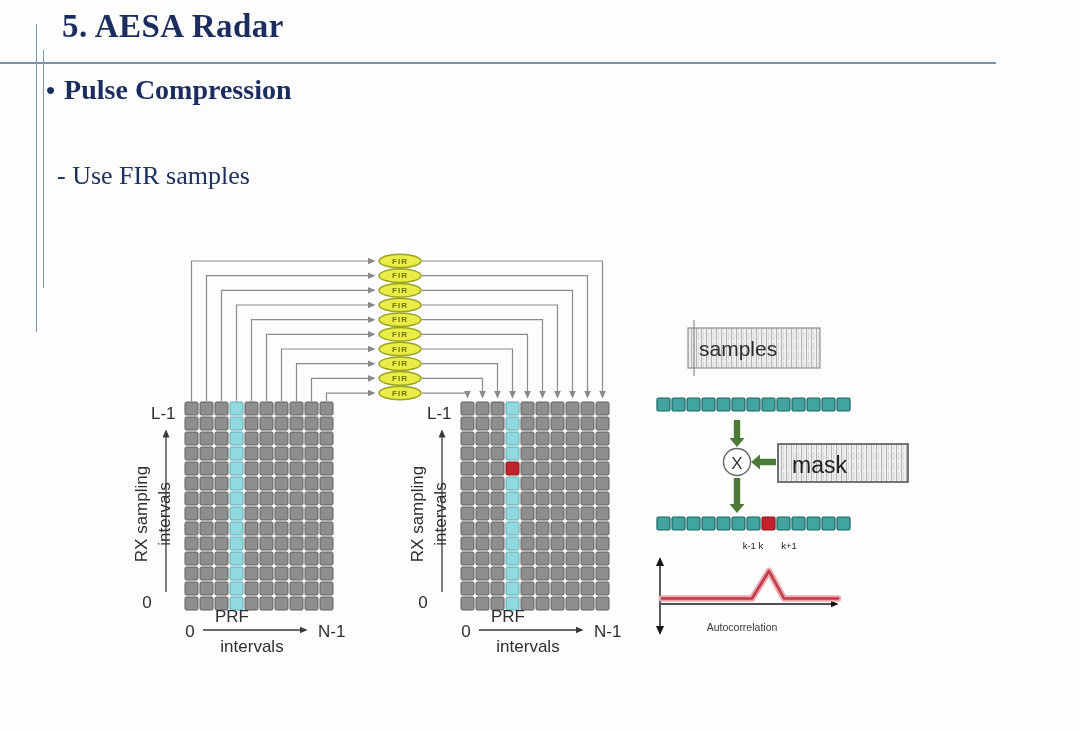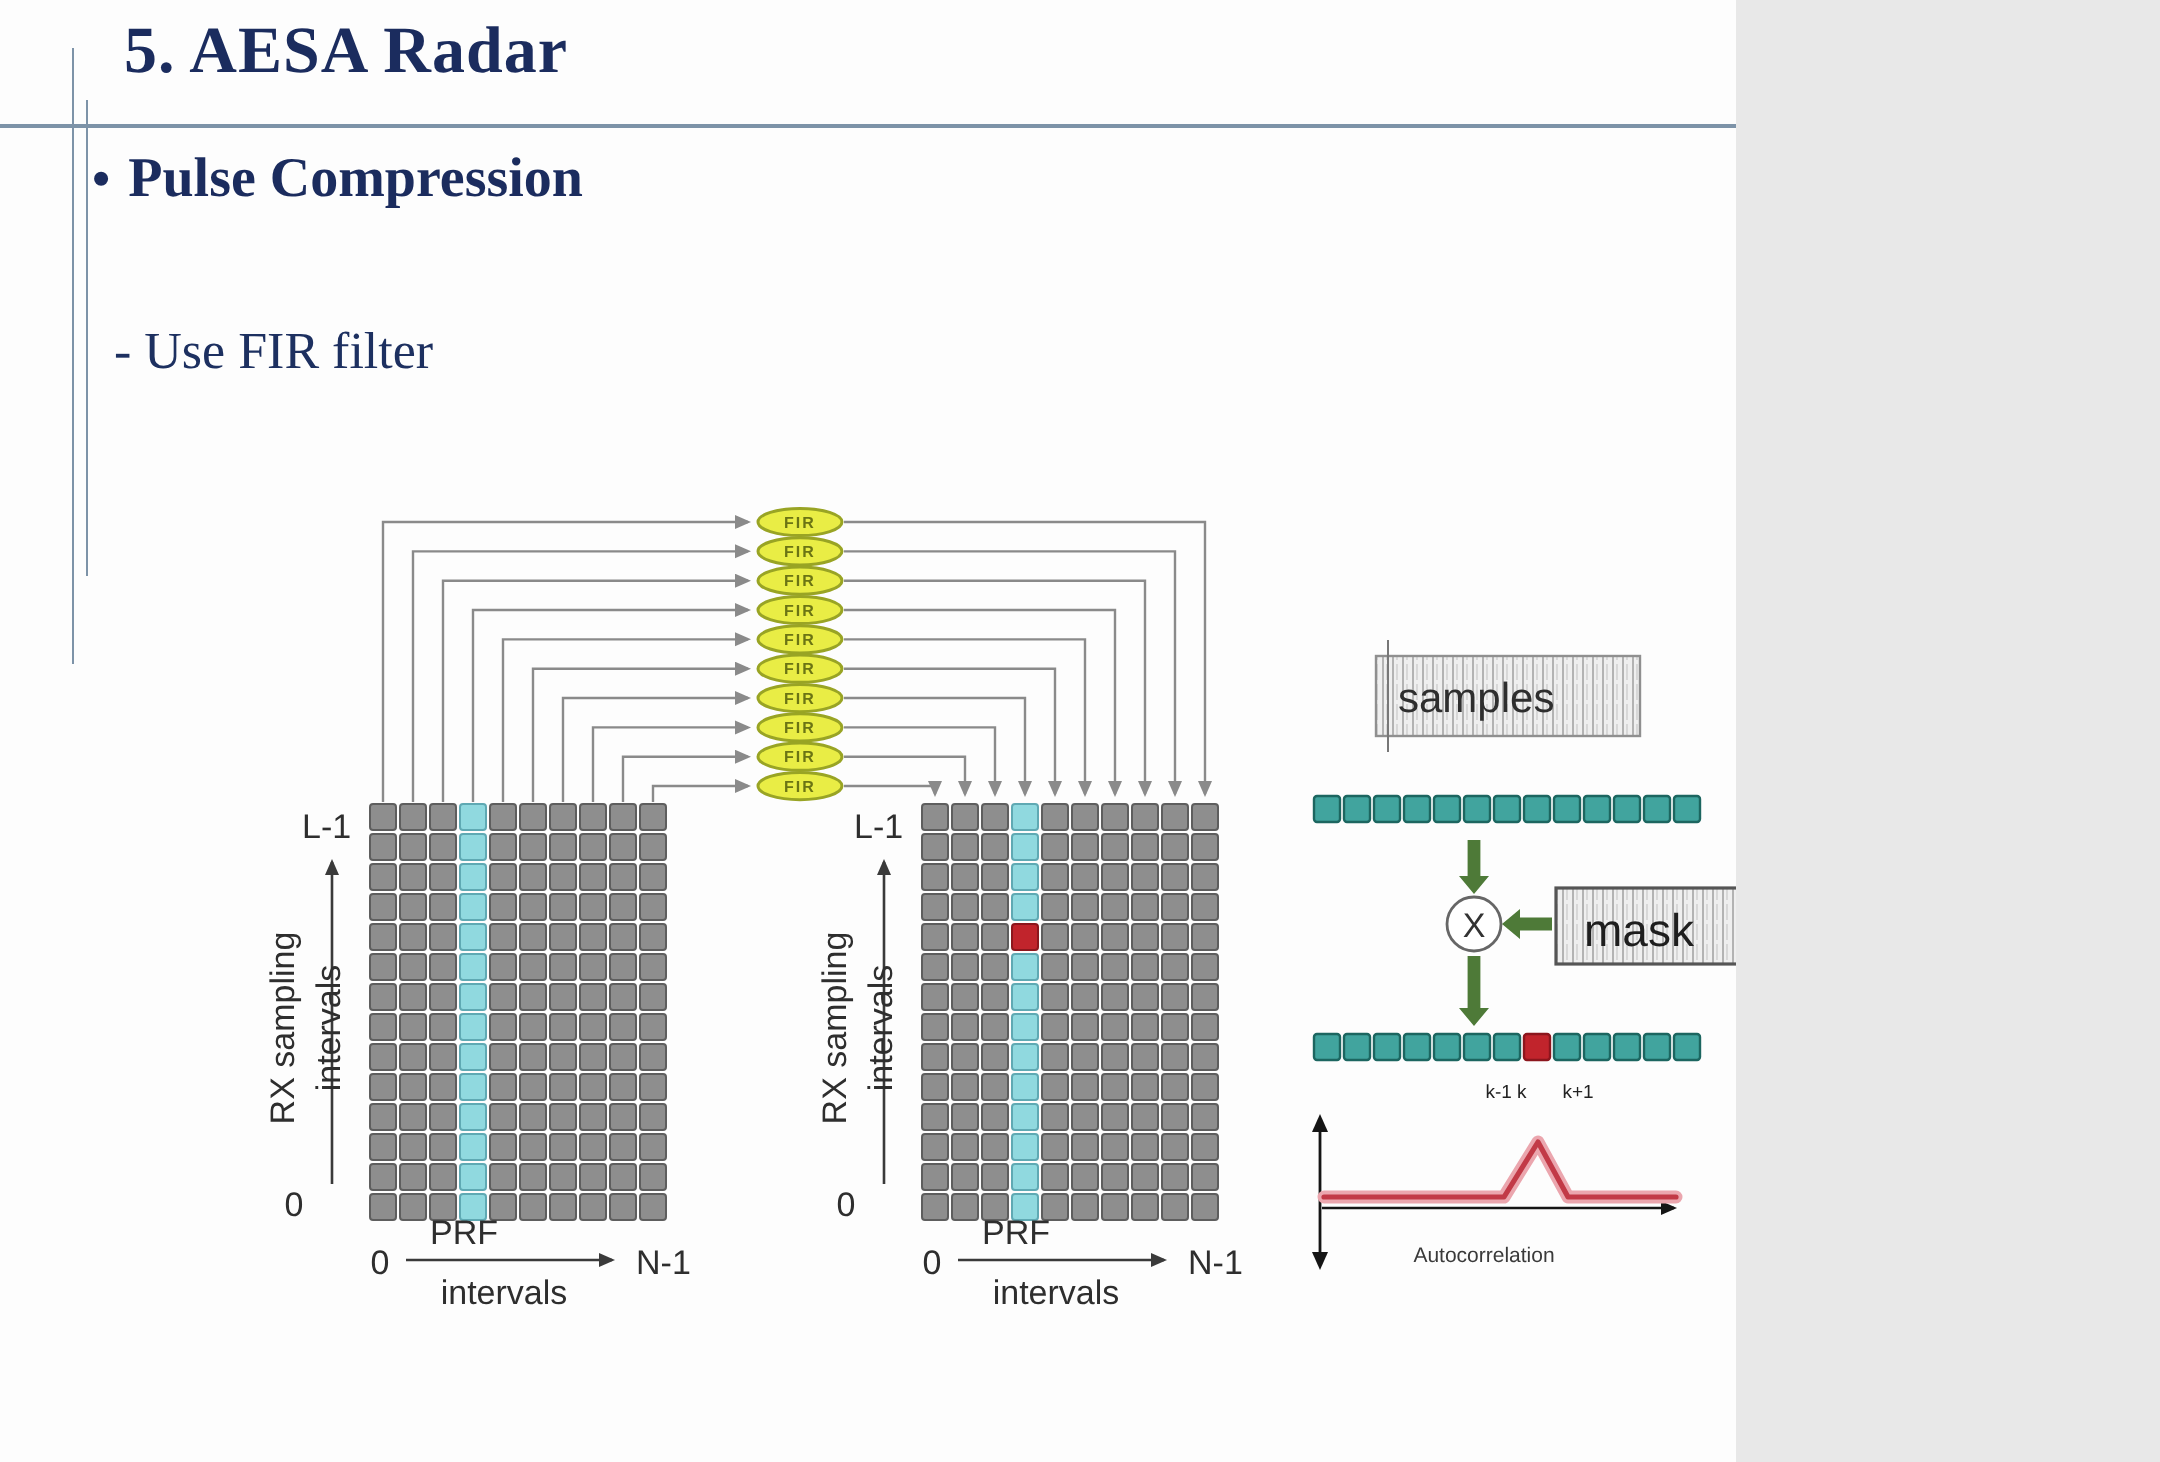--- a/index.html
+++ b/index.html
@@ -1,17 +1,17 @@
 <!DOCTYPE html>
 <html><head>
 <meta charset="utf-8">
 <style>
   html,body{margin:0;padding:0;background:#e8e8e8;}
   .slide{
-    position:relative;width:868px;height:731px;background:#fdfdfd;
+    position:relative;width:1080px;height:731px;background:#fdfdfd;
     overflow:hidden;font-family:"Liberation Serif",serif;
   }
   .vline{position:absolute;width:1px;background:#7d93a8;}
   .v1{left:36px;top:24px;height:308px;}
   .v2{left:43px;top:50px;height:238px;}
   .hrule{position:absolute;left:0;top:62px;width:996px;height:2px;background:#7d93a8;}
   .title{
     position:absolute;left:62px;top:8px;margin:0;
     font-weight:bold;font-size:33px;color:#1b2c5e;letter-spacing:.5px;
   }
@@ -32,21 +32,21 @@
 
 <div class="slide">
   <div class="vline v1"></div>
   <div class="vline v2"></div>
   <h1 class="title">5. AESA Radar</h1>
   <div class="hrule"></div>
   <div class="bullet-line">
     <span class="marker">•</span>
     <span>Pulse Compression</span>
   </div>
-  <div class="sub sub2">- Use FIR filter</div>
+  <div class="sub sub2">- Use FIR samples</div>
   <svg id="diagram" viewBox="0 0 1080 731">
       <defs>
         <marker id="mw" markerWidth="9" markerHeight="8" refX="6.5" refY="3.5" orient="auto" markerUnits="userSpaceOnUse">
           <path d="M0,0 L8,3.5 L0,7 Z" fill="#8a8a8a"></path>
         </marker>
         <marker id="ma" markerWidth="9" markerHeight="8" refX="6.5" refY="3.5" orient="auto" markerUnits="userSpaceOnUse">
           <path d="M0,0 L8,3.5 L0,7 Z" fill="#3a3a3a"></path>
         </marker>
         <marker id="mb" markerWidth="9" markerHeight="8" refX="6.5" refY="3.5" orient="auto" markerUnits="userSpaceOnUse">
           <path d="M0,0 L8,3.5 L0,7 Z" fill="#151515"></path>

